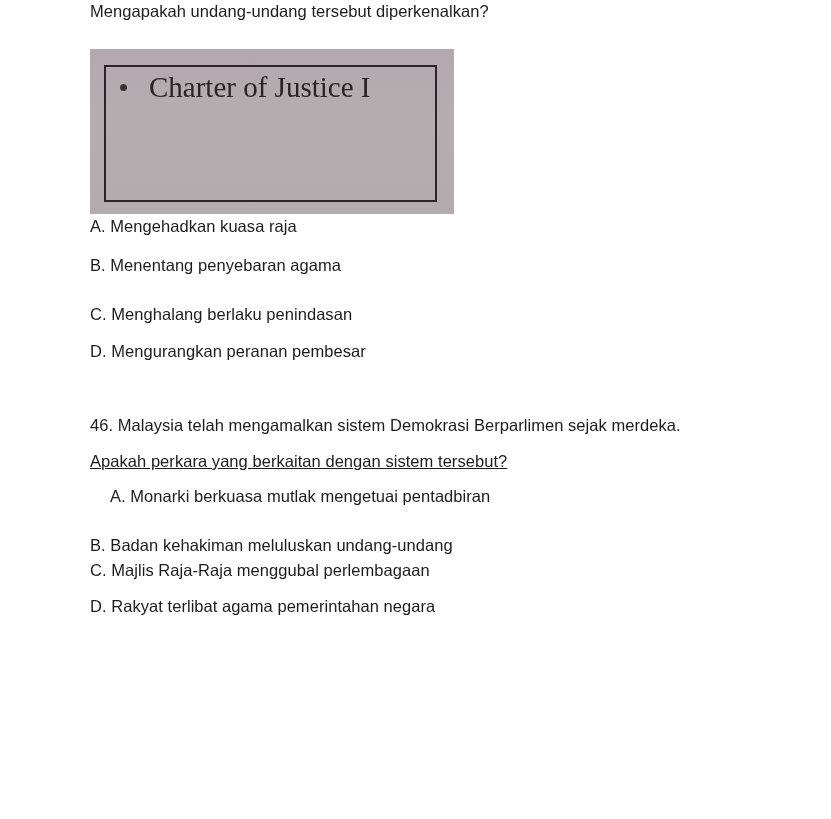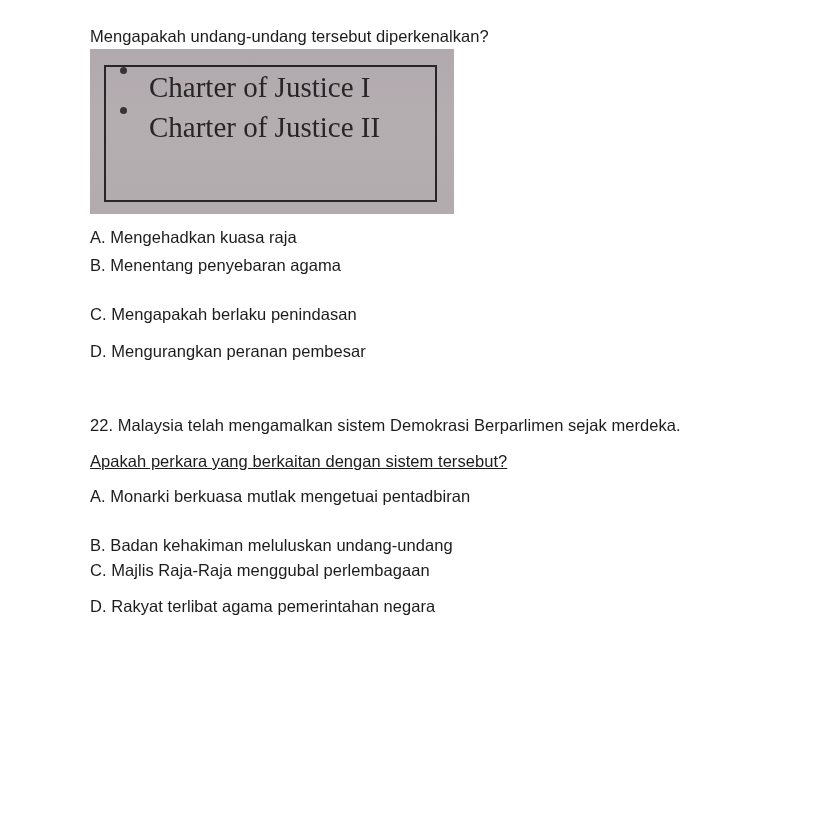--- a/index.html
+++ b/index.html
@@ -54,60 +54,57 @@
       left: 22px;
       top: 18px;
     }
     .photo li {
       font-family: "Liberation Serif", serif;
       font-size: 29px;
       color: #2a2427;
       height: 40px;
       line-height: 40px;
       display: flex;
+      align-items: center;
       white-space: nowrap;
     }
     .photo .bullet {
       display: inline-block;
       width: 7px;
       height: 7px;
       border-radius: 50%;
       background: #3a3336;
       margin-right: 22px;
       margin-left: 8px;
     }
   </style>
 </head>
 <body>
 
 <div>
 
-  <div class="line" style="top:27px;">Mengapakah undang-undang tersebut diperkenalkan?</div>
+  <div class="line" style="top:2px;">Mengapakah undang-undang tersebut diperkenalkan?</div>
 
   <div class="photo">
     <span class="ghost" style="left:40px;top:6px;"></span>
     <div class="frame"></div>
     <ul>
       <li>
         <span class="bullet"></span>
         <span>Charter of Justice I</span>
       </li>
-      <li>
-        <span class="bullet"></span>
-        <span>Charter of Justice II</span>
-      </li>
     </ul>
   </div>
 
-  <div class="line" style="top:228px;">A. Mengehadkan kuasa raja</div>
+  <div class="line" style="top:217px;">A. Mengehadkan kuasa raja</div>
   <div class="line" style="top:256px;">B. Menentang penyebaran agama</div>
-  <div class="line" style="top:305px;">C. Mengapakah berlaku penindasan</div>
+  <div class="line" style="top:305px;">C. Menghalang berlaku penindasan</div>
   <div class="line" style="top:342px;text-align:center;">D. Mengurangkan peranan pembesar</div>
 
-  <div class="line" style="top:416px;">22. Malaysia telah mengamalkan sistem Demokrasi Berparlimen sejak merdeka.</div>
+  <div class="line" style="top:416px;">46. Malaysia telah mengamalkan sistem Demokrasi Berparlimen sejak merdeka.</div>
   <div class="line" style="top:452px;text-decoration:underline;">Apakah perkara yang berkaitan dengan sistem tersebut?</div>
 
-  <div class="line" style="top:487px;">A. Monarki berkuasa mutlak mengetuai pentadbiran</div>
+  <div class="line" style="top:487px;margin-left:20px;">A. Monarki berkuasa mutlak mengetuai pentadbiran</div>
   <div class="line" style="top:536px;">B. Badan kehakiman meluluskan undang-undang</div>
   <div class="line" style="top:561px;">C. Majlis Raja-Raja menggubal perlembagaan</div>
   <div class="line" style="top:597px;">D. Rakyat terlibat agama pemerintahan negara</div>
 
 </div>
 
 </body></html>

